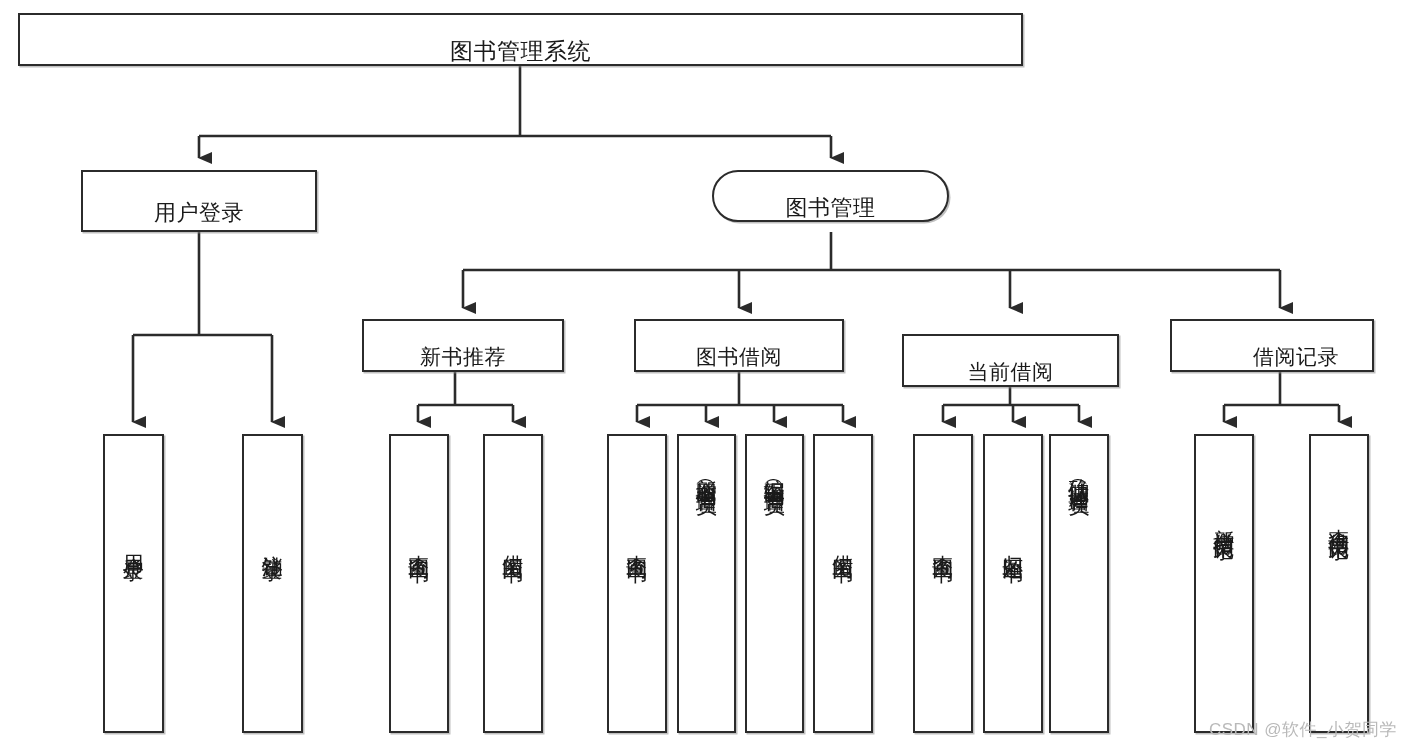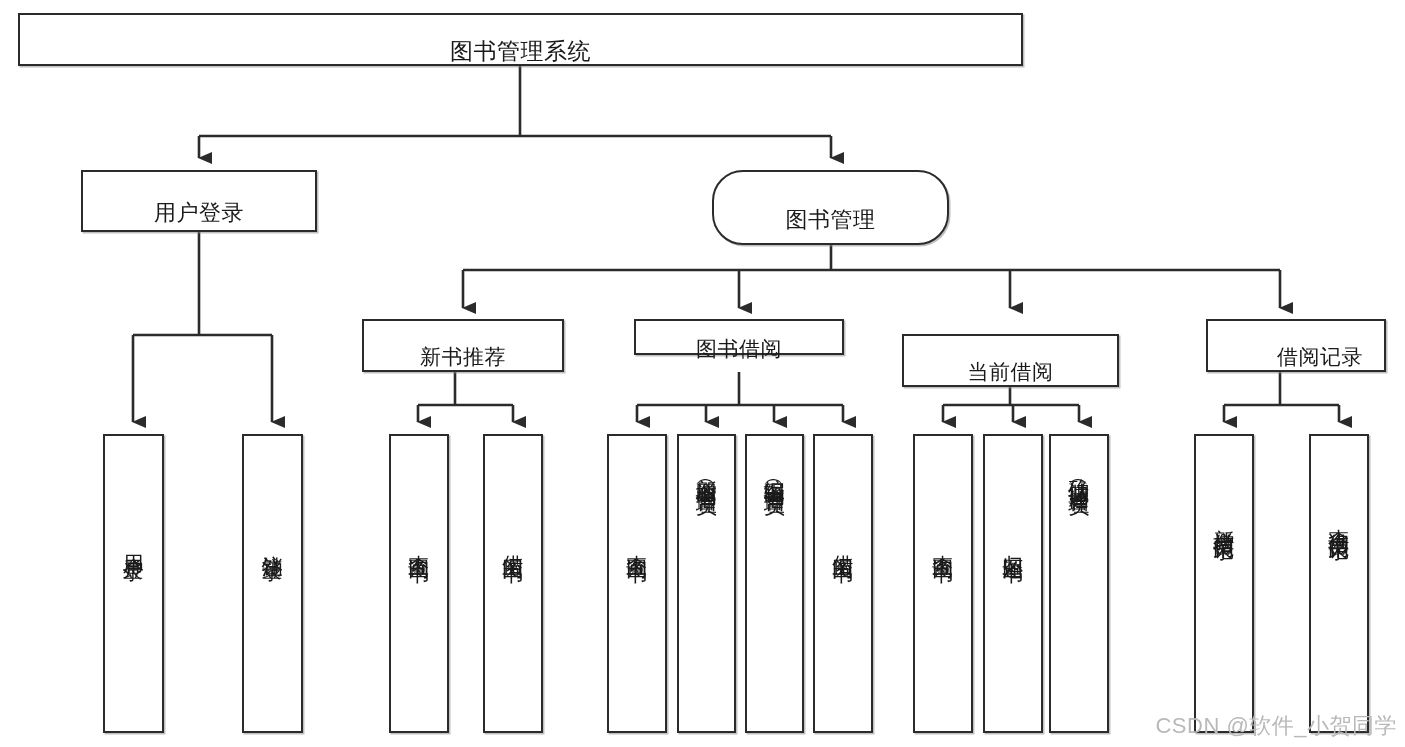--- a/index.html
+++ b/index.html
@@ -61,21 +61,21 @@
   }
   
   .node.leaf.tall { padding-top: 2px; }
   .node.leaf.mid  { padding-top: 52px; }
   .node.leaf.low  { padding-top: 78px; }
 
   #watermark {
     position: absolute;
     right: 8px;
     bottom: 6px;
-    font-size: 22px;
+    font-size: 17px;
     color: #b9b9b9;
     white-space: nowrap;
     letter-spacing: 0.5px;
   }
 </style>
 </head>
 <body>
 
 <div id="canvas">
 
@@ -129,34 +129,34 @@
     </g>
   </svg>
 
   <div class="node root" style="left:18px; top:13px; width:1005px; height:53px;">
     <span class="label">图书管理系统</span>
   </div>
 
   <div class="node lvl2" style="left:81px; top:170px; width:236px; height:62px;">
     <span class="label">用户登录</span>
   </div>
-  <div class="node lvl2" style="left:712px; top:170px; width:237px; height:75px;border-radius:31px;">
+  <div class="node lvl2" style="left:712px; top:170px; width:237px; height:52px;border-radius:31px;">
     <span class="label">图书管理</span>
   </div>
 
   <div class="node lvl3" style="left:362px; top:319px; width:202px; height:53px;">
     <span class="label">新书推荐</span>
   </div>
-  <div class="node lvl3" style="left:634px; top:319px; width:210px; height:36px;">
+  <div class="node lvl3" style="left:634px; top:319px; width:210px; height:53px;">
     <span class="label">图书借阅</span>
   </div>
   <div class="node lvl3" style="left:902px; top:334px; width:217px; height:53px;">
     <span class="label">当前借阅</span>
   </div>
-  <div class="node lvl3" style="left:1206px; top:319px; width:180px; height:53px;padding-left:48px;">
+  <div class="node lvl3" style="left:1170px; top:319px; width:204px; height:53px;padding-left:48px;">
     <span class="label">借阅记录</span>
   </div>
 
   <div class="node leaf low" style="left:103px; top:434px; width:61px; height:299px;">
     <span class="label">用户登录</span>
   </div>
   <div class="node leaf low" style="left:242px; top:434px; width:61px; height:299px;">
     <span class="label">注销登录</span>
   </div>
 

